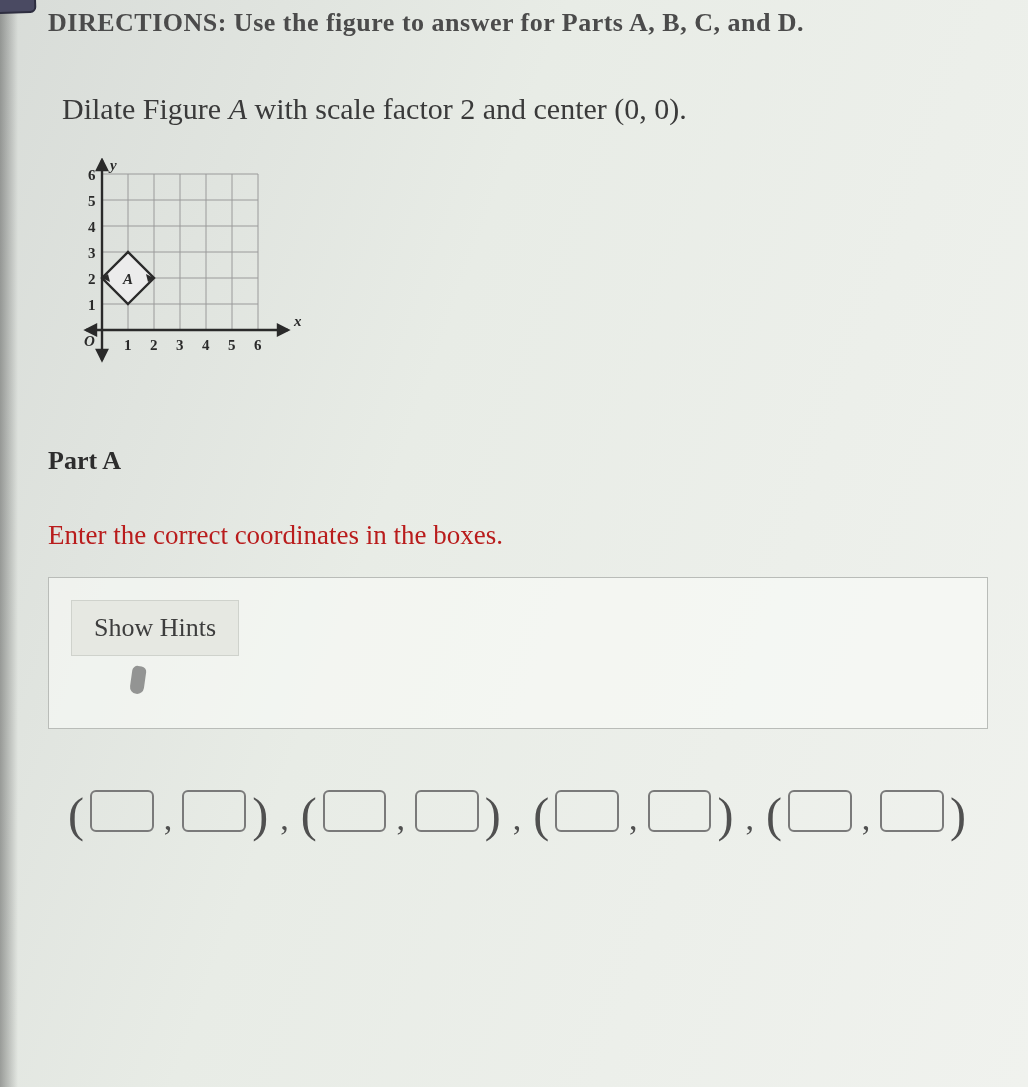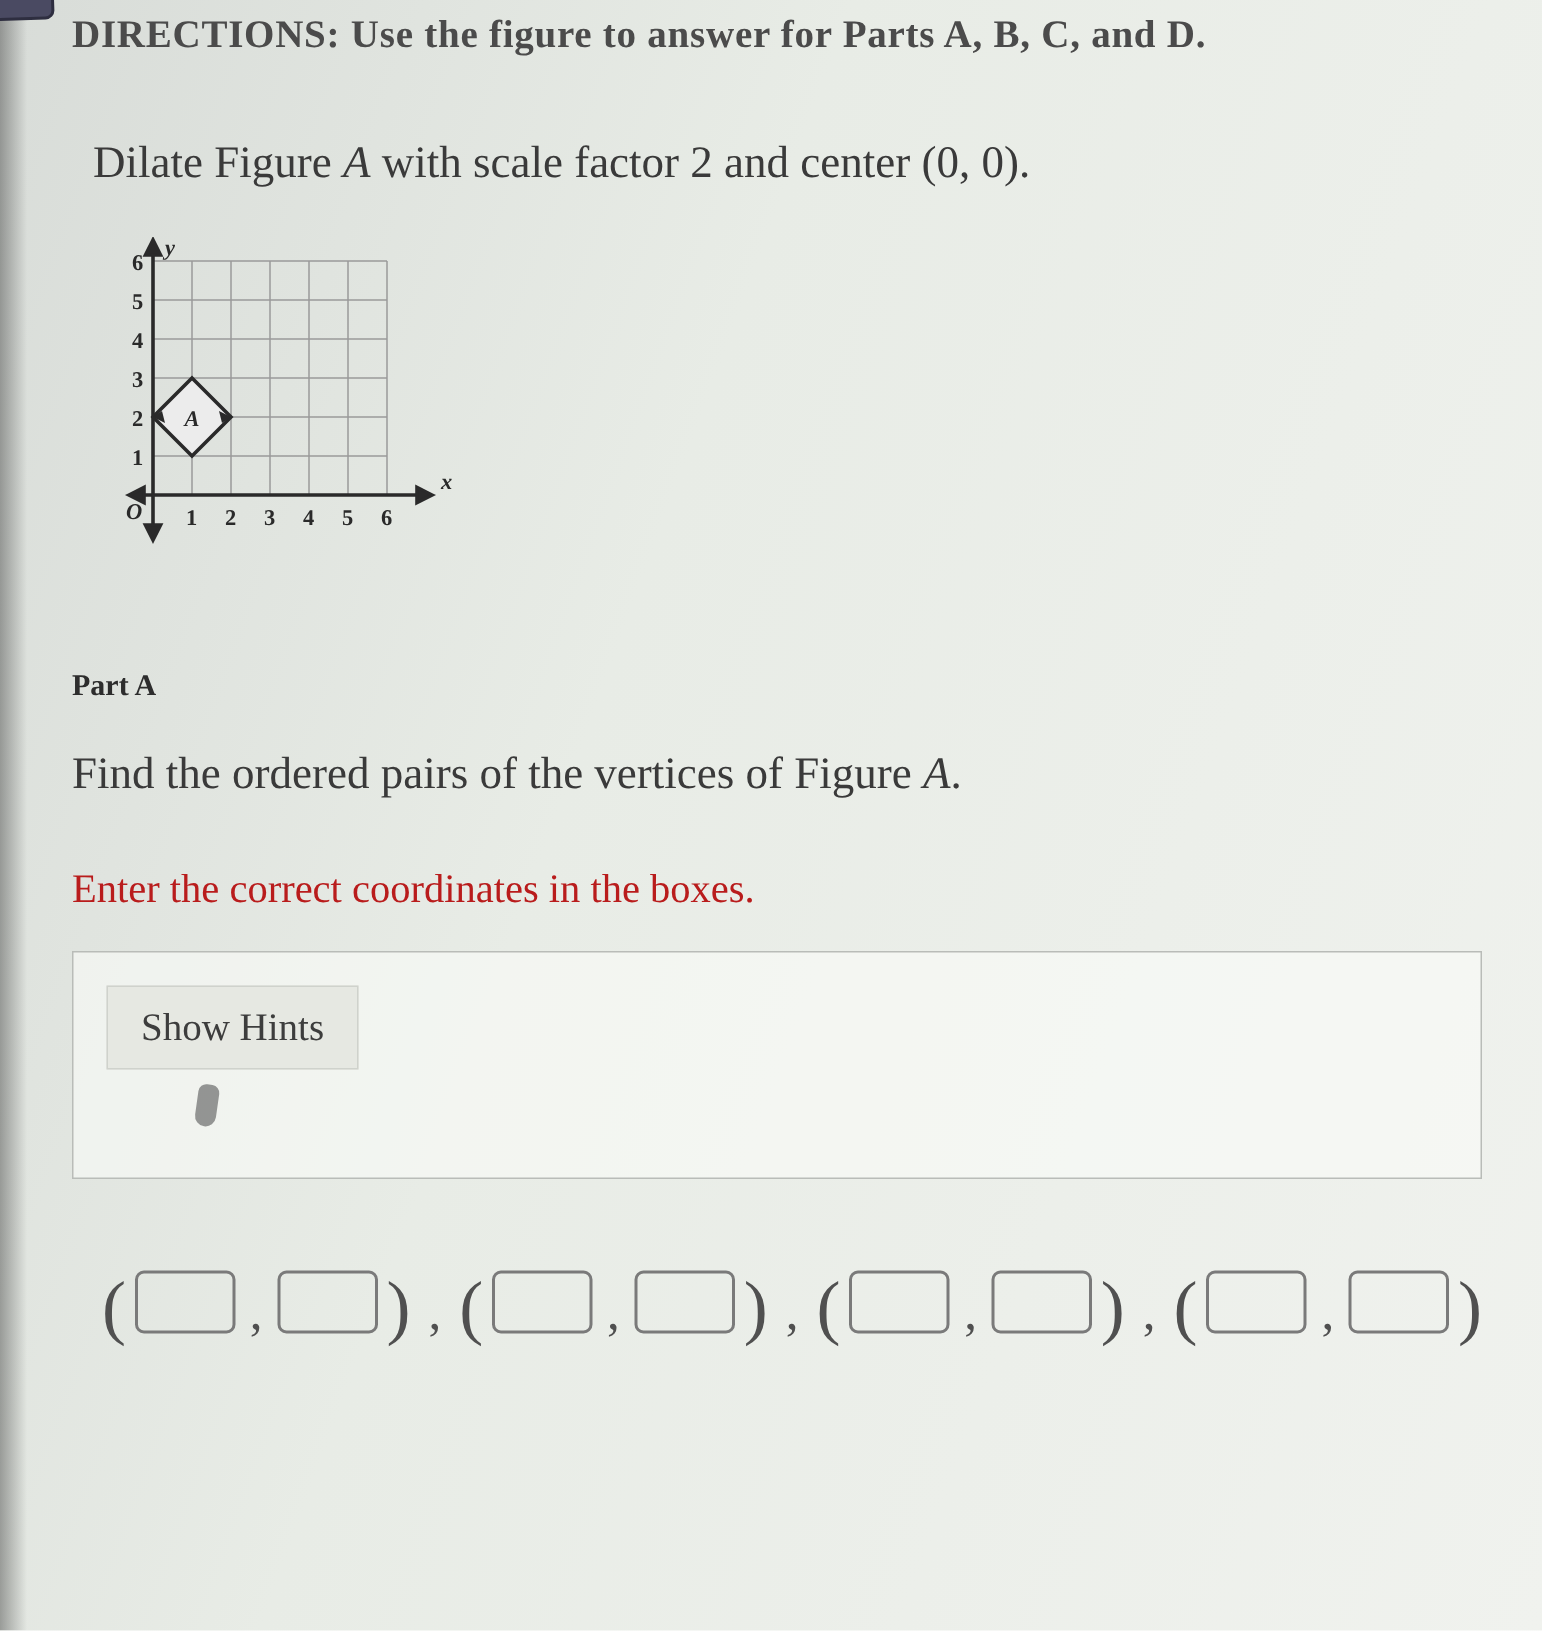--- a/index.html
+++ b/index.html
@@ -5,21 +5,21 @@
   * { box-sizing: border-box; margin: 0; padding: 0; }
   html, body { width: 1028px; height: 1087px; }
   body {
     font-family: Georgia, 'Times New Roman', serif;
     background: linear-gradient(110deg, #d8dcd8 0%, #e8ece6 40%, #f0f2ee 100%);
     color: #2a2a2a;
     position: relative;
     overflow: hidden;
   }
   .page {
-    padding: 0 40px 0 48px;
+    padding: 0 62px 0 48px;
   }
   .top-clip {
     height: 60px;
     position: relative;
     color: #4b4b4b;
     font-weight: bold;
     font-size: 26px;
     overflow: hidden;
     white-space: nowrap;
     letter-spacing: 0.5px;
@@ -47,21 +47,21 @@
     line-height: 1.4;
     margin-left: 14px;
   }
   .math-it { font-style: italic; font-family: 'Times New Roman', serif; }
   .grid-wrap {
     margin-top: 28px;
     margin-left: 8px;
   }
   svg.grid { display: block; }
   .part-title {
-    font-size: 20px;
+    font-size: 26px;
     font-weight: bold;
     color: #2d2d2d;
     margin-top: 48px;
   }
   .part-question {
     font-size: 30px;
     color: #3a3a3a;
     margin-top: 30px;
   }
   .instruction {
@@ -204,23 +204,20 @@
           <text x="152" y="176">6</text>
           <text x="192" y="152" font-style="italic">x</text>
           <text x="8" y="-4" font-style="italic">y</text>
         </g>
       </g>
     </svg>
   </div>
 
   <h2 class="part-title">Part A</h2>
 
-  <p class="part-question">
-    <span>Find the ordered pairs of the vertices of Figure </span><span class="math-it">A</span><span>.</span>
-  </p>
 
   <p class="instruction">Enter the correct coordinates in the boxes.</p>
 
   <div class="answer-box">
     <button class="hints-btn">Show Hints</button>
     <span class="cursor-mark"></span>
   </div>
 
   <div class="pairs-row">
     <span class="paren">(</span>

